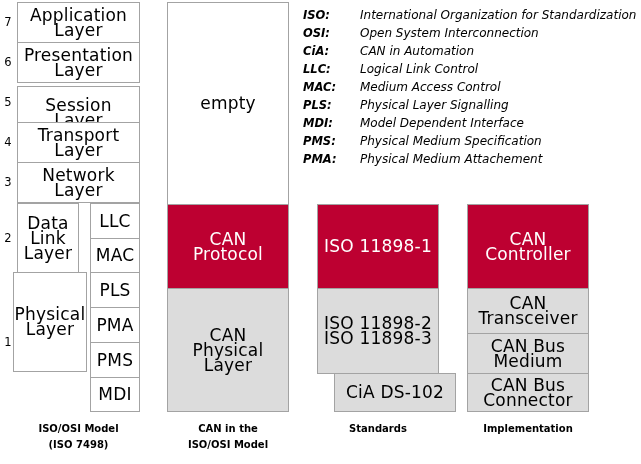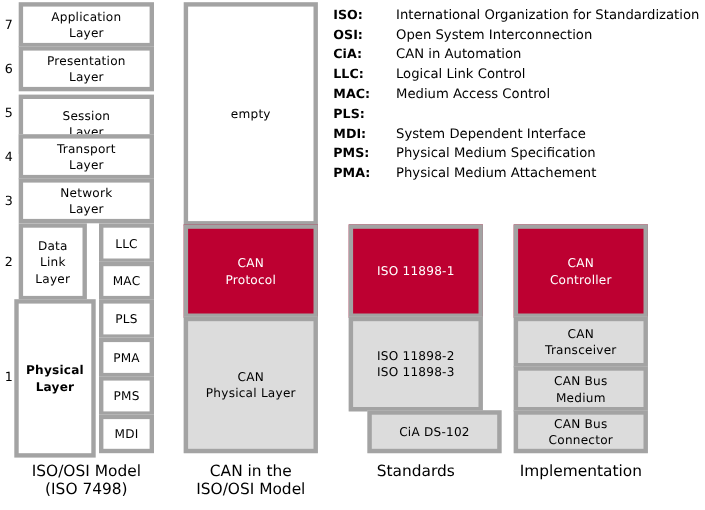--- a/index.html
+++ b/index.html
@@ -20,26 +20,26 @@
     position: absolute;
     left: 0; top: 0;
     width: 641px;
     height: 464px;
   }
 
   
   .cell {
     position: absolute;
     box-sizing: border-box;
-    border: 4px solid #a3a3a3;
+    border: 1px solid #a3a3a3;
     display: flex;
     align-items: center;
     justify-content: center;
     text-align: center;
-    font-size: 11px;
+    font-size: 17px;
     line-height: 15px;
     letter-spacing: 0.2px;
     background: #ffffff;
     color: #000000;
     white-space: pre-line;
   }
   .cell.gray { background: #dcdcdc; }
   .cell.red  { background: #bd0031; color: #ffffff; }
 
   
@@ -52,38 +52,39 @@
     color: #000000;
     display: flex;
     align-items: center;
     justify-content: center;
   }
 
   
   .caption {
     position: absolute;
     text-align: center;
-    font-size: 14px;
+    font-size: 10px;
     line-height: 16px;
-    font-weight: normal;
+    font-weight: bold;
     color: #000000;
     white-space: pre-line;
   }
 
   
   .legend {
     position: absolute;
     left: 303px;
     top: 4px;
     width: 338px;
   }
   .legend-row {
     display: flex;
-    align-items: center;
+    align-items: flex-end;
     height: 18px;
+    font-style: italic;
   }
   .legend-abbr {
     width: 57px;
     font-size: 11.5px;
     font-weight: bold;
     text-align: left;
     color: #000000;
   }
   .legend-text {
     font-size: 12px;
@@ -112,24 +113,25 @@
     <div class="legend-row">
       <span class="legend-abbr">LLC:</span>
       <span class="legend-text">Logical Link Control</span>
     </div>
     <div class="legend-row">
       <span class="legend-abbr">MAC:</span>
       <span class="legend-text">Medium Access Control</span>
     </div>
     <div class="legend-row">
       <span class="legend-abbr">PLS:</span>
+      <span class="legend-text">Physical Layer Signalling</span>
     </div>
     <div class="legend-row">
       <span class="legend-abbr">MDI:</span>
-      <span class="legend-text">System Dependent Interface</span>
+      <span class="legend-text">Model Dependent Interface</span>
     </div>
     <div class="legend-row">
       <span class="legend-abbr">PMS:</span>
       <span class="legend-text">Physical Medium Specification</span>
     </div>
     <div class="legend-row">
       <span class="legend-abbr">PMA:</span>
       <span class="legend-text">Physical Medium Attachement</span>
     </div>
   </div>
@@ -148,21 +150,21 @@
 Layer</div>
   <div class="cell" style="left:17px; top:86px; width:123px; height:54px;">Session
 Layer</div>
   <div class="cell" style="left:17px; top:122px; width:123px; height:41px;">Transport
 Layer</div>
   <div class="cell" style="left:17px; top:162px; width:123px; height:41px;">Network
 Layer</div>
 
   <div class="cell" style="left:17px; top:203px; width:62px; height:70px;">Data Link
 Layer</div>
-  <div class="cell" style="left:13px; top:272px; width:74px; height:144px;font-weight:bold;">Physical
+  <div class="cell" style="left:13px; top:272px; width:74px; height:100px;">Physical
 Layer</div>
 
   <div class="cell" style="left:90px; top:203px; width:50px; height:36px;">LLC</div>
   <div class="cell" style="left:90px; top:238px; width:50px; height:35px;">MAC</div>
   <div class="cell" style="left:90px; top:272px; width:50px; height:36px;">PLS</div>
   <div class="cell" style="left:90px; top:307px; width:50px; height:36px;">PMA</div>
   <div class="cell" style="left:90px; top:342px; width:50px; height:36px;">PMS</div>
   <div class="cell" style="left:90px; top:377px; width:50px; height:35px;text-align:right;">MDI</div>
 
   <div class="cell" style="left:167px; top:2px; width:122px; height:203px;">empty</div>

